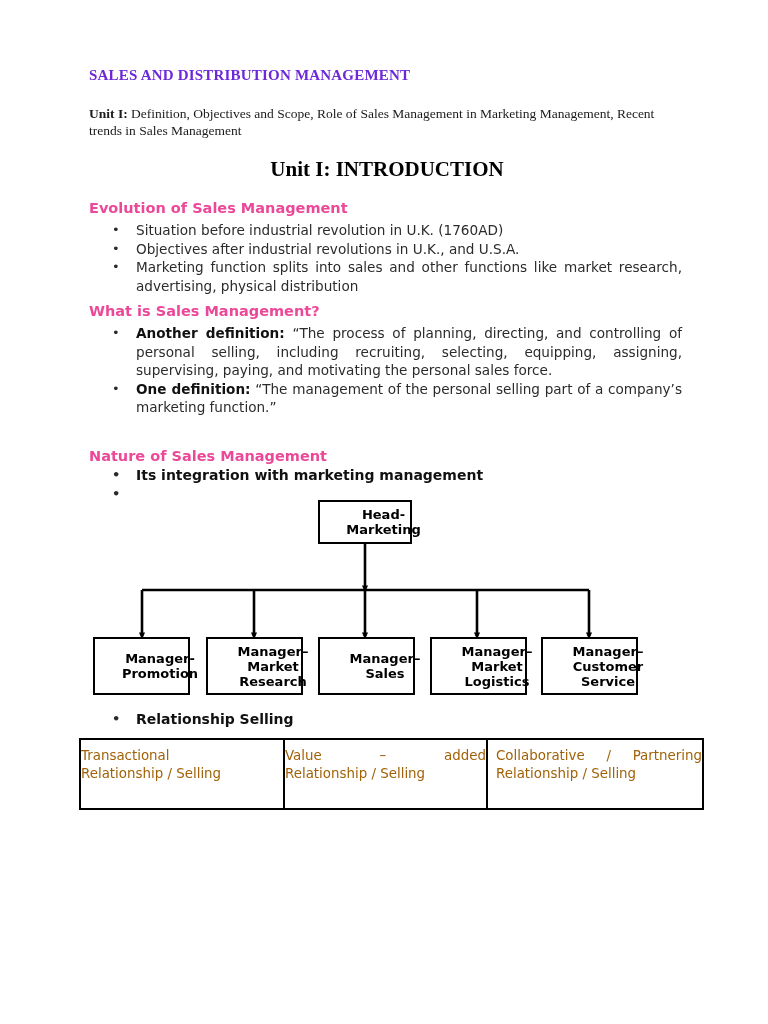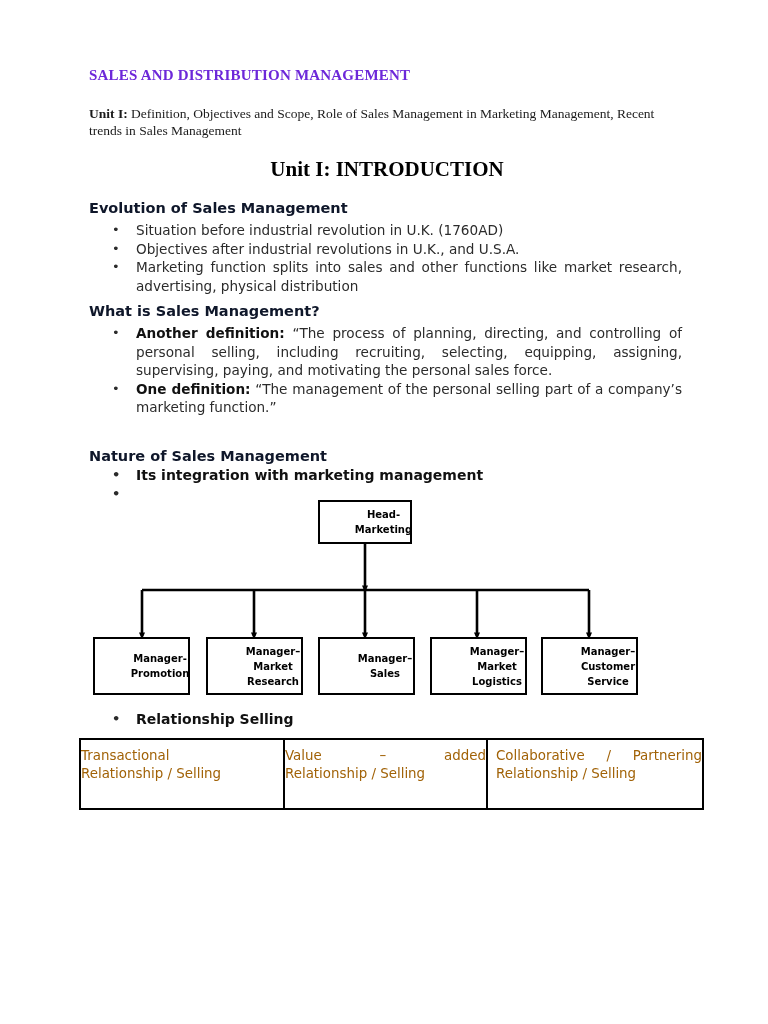--- a/index.html
+++ b/index.html
@@ -63,21 +63,21 @@
     color: #000;
   }
 
   
   .section-head {
     position: absolute;
     left: 89px;
     font-family: "DejaVu Sans", sans-serif;
     font-weight: bold;
     font-size: 14.5px;
-    color: #0f172a;
+    color: #ec4899;
     white-space: nowrap;
   }
 
   
   .bullets {
     position: absolute;
     left: 110px;
     width: 572px;
   }
   .bullet-row {
@@ -123,21 +123,21 @@
     position: absolute;
     border: 2px solid #000;
     background: #fff;
     box-sizing: border-box;
     display: flex;
     align-items: center;
     justify-content: center;
     text-align: center;
     font-family: "DejaVu Sans", sans-serif;
     font-weight: bold;
-    font-size: 10px;
+    font-size: 13px;
     line-height: 15px;
     color: #000;
     white-space: pre-line;
     padding-left: 37px;
   }
 
   
   .rel-table {
     position: absolute;
     left: 79px;

